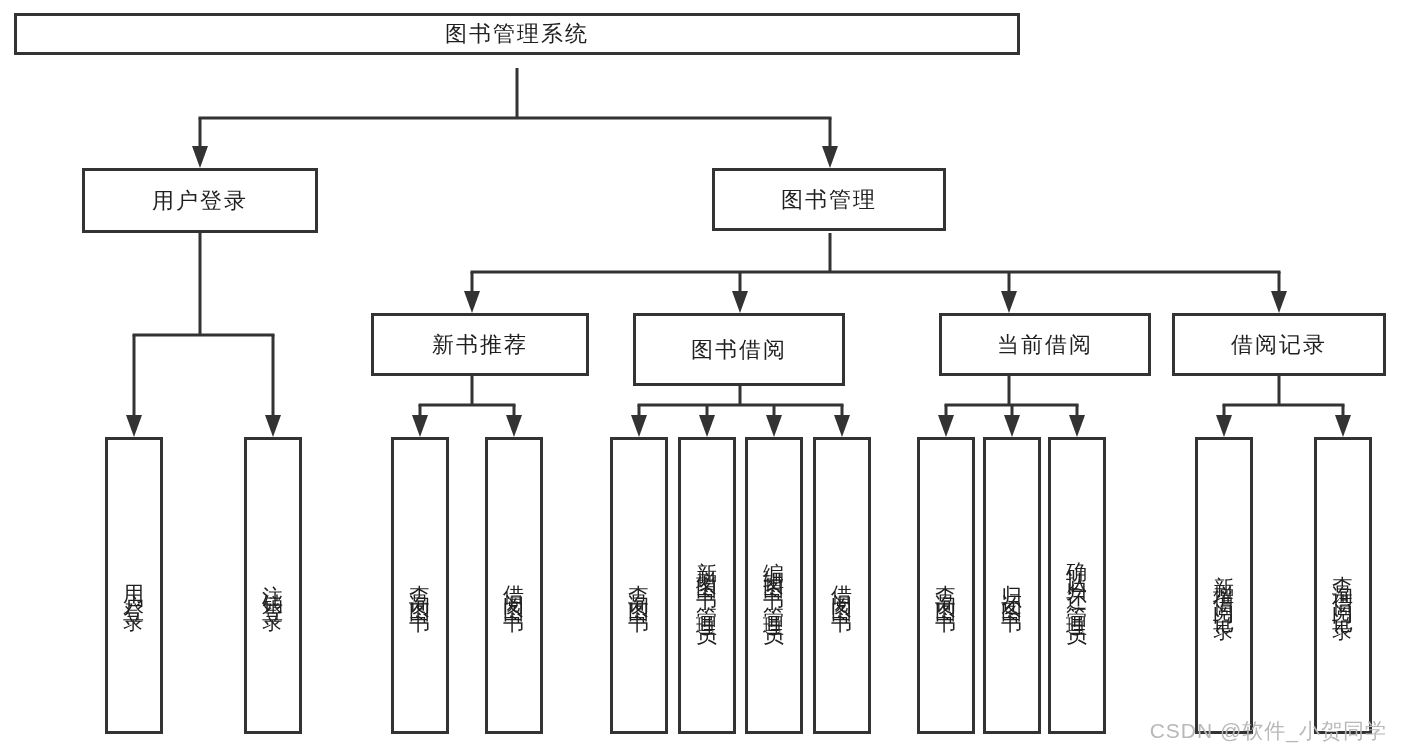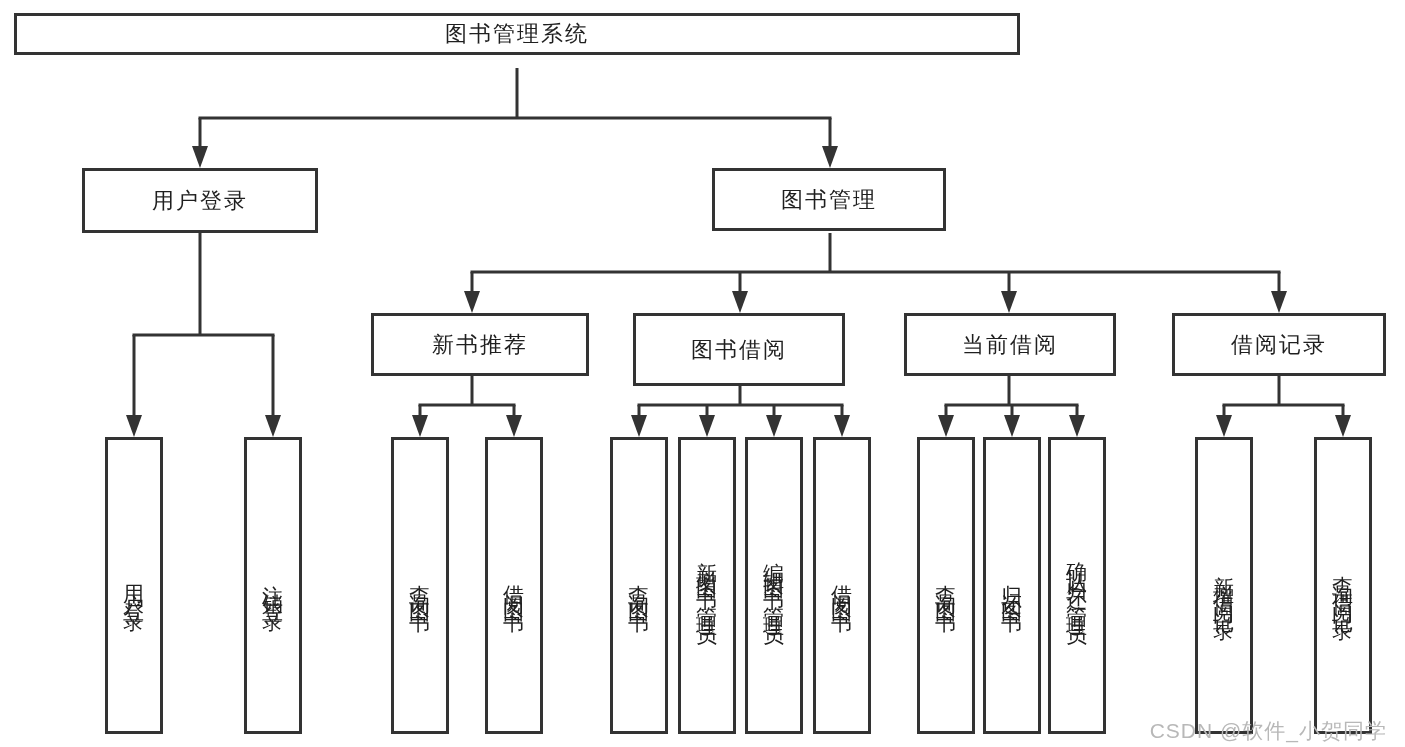--- a/index.html
+++ b/index.html
@@ -33,21 +33,21 @@
   .hlabel {
     font-size: 22px;
     letter-spacing: 2px;
     white-space: nowrap;
   }
   .root-box   { left: 14px;  top: 13px;  width: 1006px; height: 42px; }
   .l2-user    { left: 82px;  top: 168px; width: 236px;  height: 65px; }
   .l2-book    { left: 712px; top: 168px; width: 234px;  height: 63px; }
   .l3-new     { left: 363px; top: 313px; width: 218px;  height: 63px; margin-left: 8px; }
   .l3-borrow  { left: 633px; top: 313px; width: 212px;  height: 73px; }
-  .l3-current { left: 904px; top: 313px; width: 212px;  height: 63px; }
+  .l3-current { left: 939px; top: 313px; width: 212px;  height: 63px; }
   .l3-records { left: 1172px;top: 313px; width: 214px;  height: 63px; }
   .leaf {
     top: 437px;
     width: 58px;
     height: 297px;
   }
   .vlabel {
     writing-mode: vertical-rl;
     text-orientation: mixed;
     font-size: 21px;

